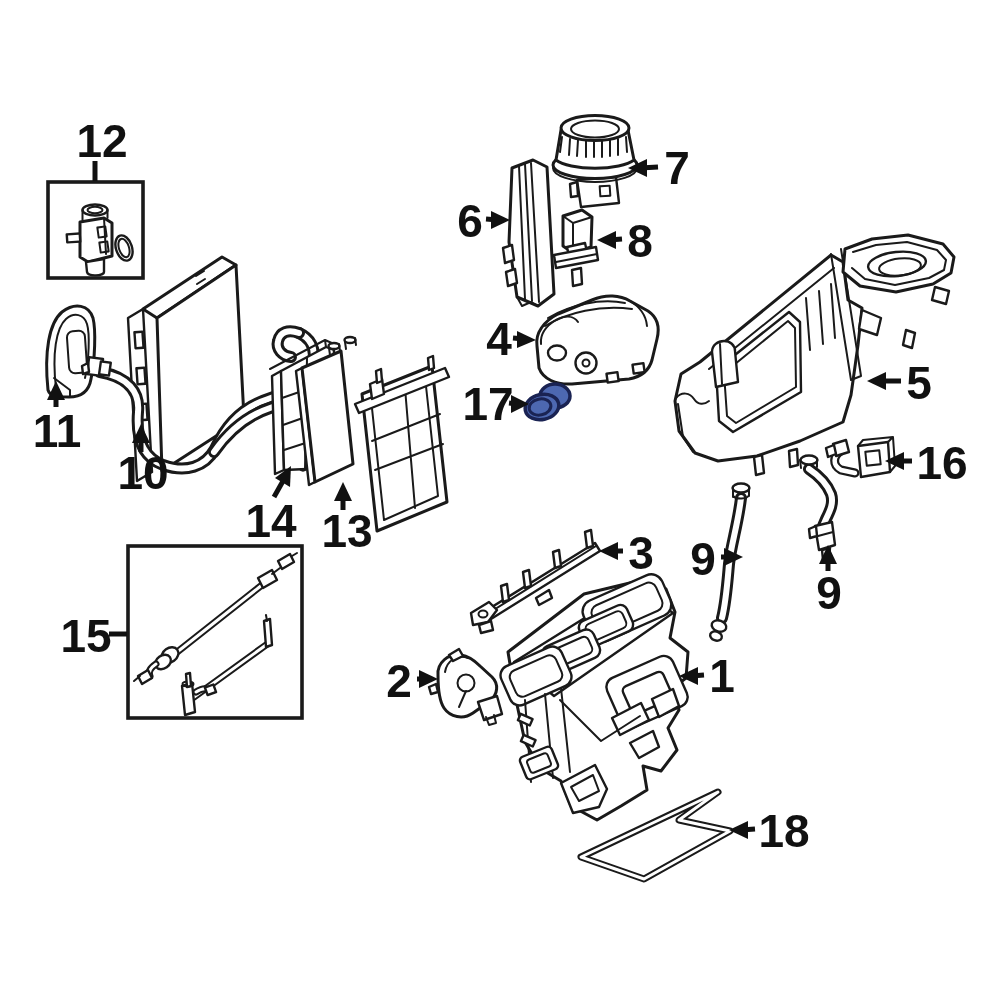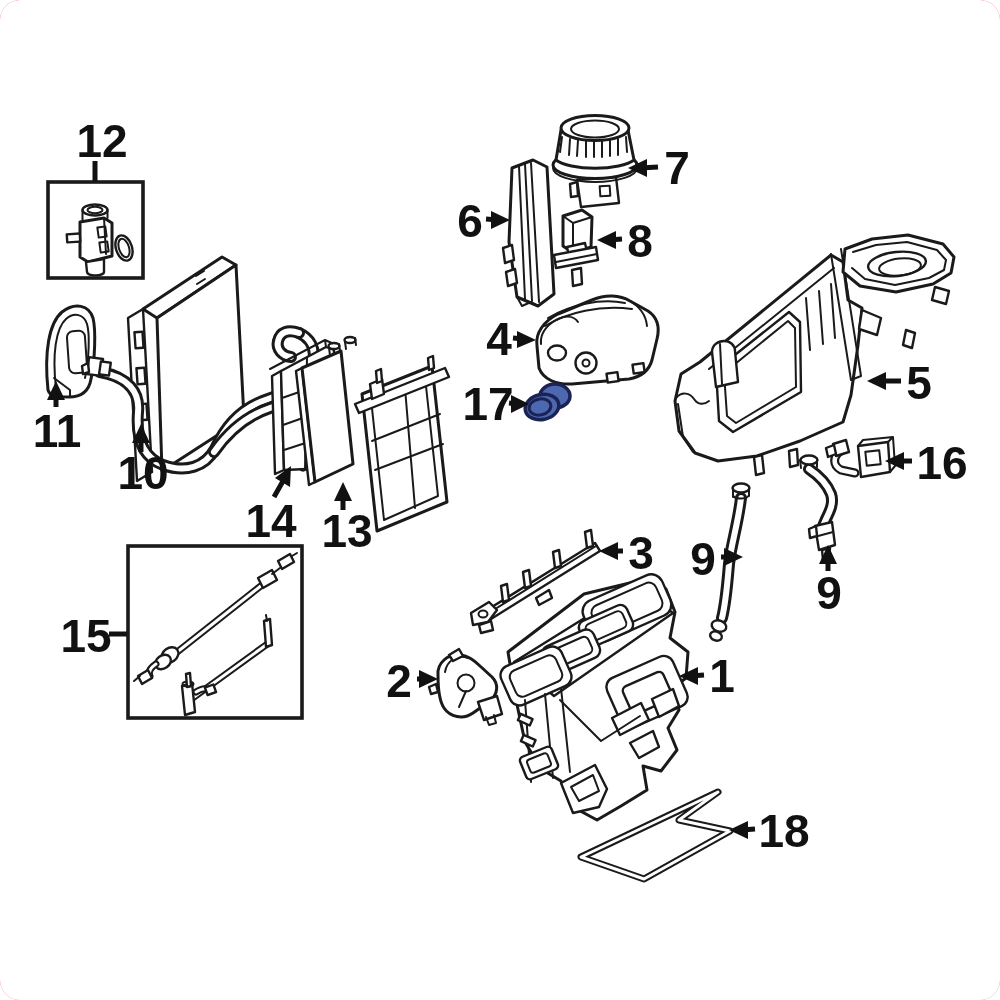--- a/index.html
+++ b/index.html
@@ -1,16 +1,16 @@
 <!DOCTYPE html>
 <html><head>
 <meta charset="utf-8">
 <style>
   html,body{margin:0;padding:0;background:#ffffff;}
-  .stage{position:relative;width:1000px;height:1000px;background:#ef4444;overflow:hidden;border-radius:20px;}
+  .stage{position:relative;width:1000px;height:1000px;background:#ef4444;overflow:hidden;}
   svg{display:block;}
   .fw  {fill:#ffffff;stroke:#1a1a1a;stroke-width:3;stroke-linejoin:round;}
   .fw2 {fill:#ffffff;stroke:#1a1a1a;stroke-width:2.4;stroke-linejoin:round;}
   .thin{fill:none;stroke:#1a1a1a;stroke-width:2;stroke-linecap:round;stroke-linejoin:round;}
   .box {fill:none;stroke:#1a1a1a;stroke-width:3.6;}
   .tubeO {fill:none;stroke:#1a1a1a;stroke-width:12;stroke-linecap:round;}
   .tubeI {fill:none;stroke:#ffffff;stroke-width:6;stroke-linecap:round;}
   .tubeO2{fill:none;stroke:#1a1a1a;stroke-width:9;stroke-linecap:round;}
   .tubeI2{fill:none;stroke:#ffffff;stroke-width:4.5;stroke-linecap:round;}
   .rodO{fill:none;stroke:#1a1a1a;stroke-width:7;stroke-linecap:round;}

